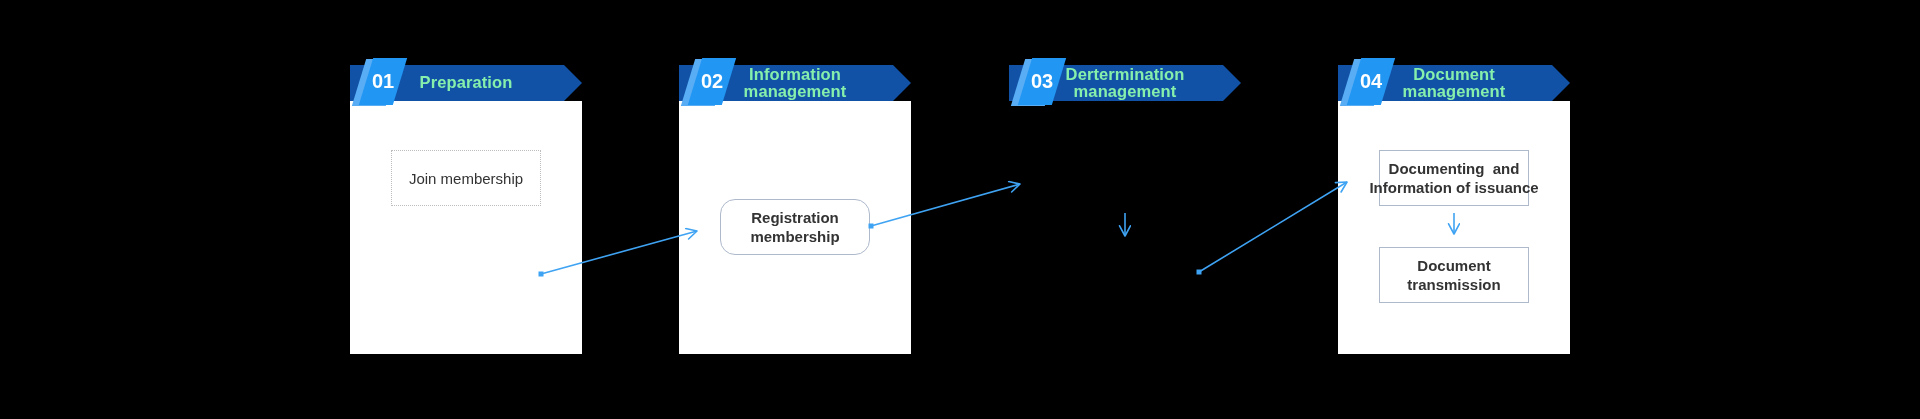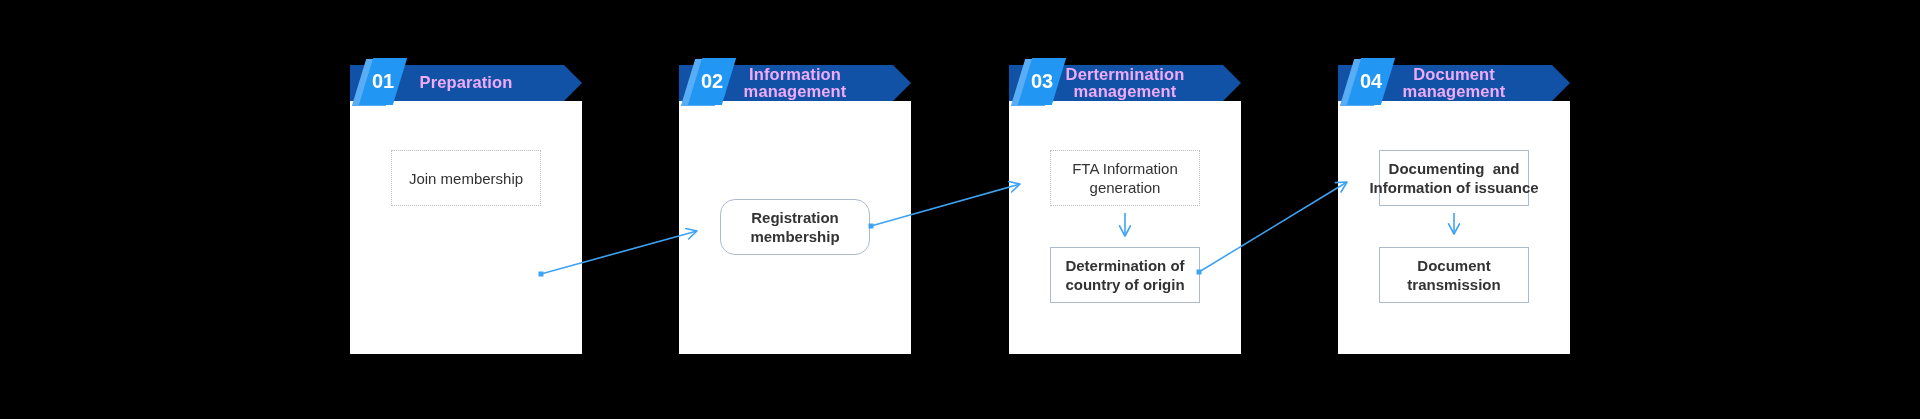--- a/index.html
+++ b/index.html
@@ -31,21 +31,21 @@
     top: 0; left: 0;
     width: 232px; height: 36px;
     background: #1152a6;
     clip-path: polygon(0 0, calc(100% - 18px) 0, 100% 50%, calc(100% - 18px) 100%, 0 100%);
     display: flex;
     align-items: center;
     justify-content: center;
     z-index: 1;
   }
   .banner-title {
-    color: #f0abfc;
+    color: #86efac;
     font-size: 16.5px;
     font-weight: 700;
     text-align: center;
     line-height: 17.5px;
     letter-spacing: 0.1px;
   }
   .banner-title .tline { display: block; }
 
   .chip-wrap {
     position: absolute;
@@ -166,30 +166,20 @@
         <span class="tline">Dertermination</span>
         <span class="tline">management</span>
       </div>
     </div>
     <div class="chip-wrap">
       <div class="chip-back"></div>
       <div class="chip-face">
         <span class="chip-num">03</span>
       </div>
     </div>
-    <div class="body">
-      <div class="node row1" data-border="dotted">
-        <span class="nline">FTA Information</span>
-        <span class="nline">generation</span>
-      </div>
-      <div class="node row2" data-border="solid">
-        <span class="nline">Determination of</span>
-        <span class="nline">country of origin</span>
-      </div>
-    </div>
   </div>
 
   <div class="panel panel-4">
     <div class="banner">
       <div class="banner-title">
         <span class="tline">Document</span>
         <span class="tline">management</span>
       </div>
     </div>
     <div class="chip-wrap">

